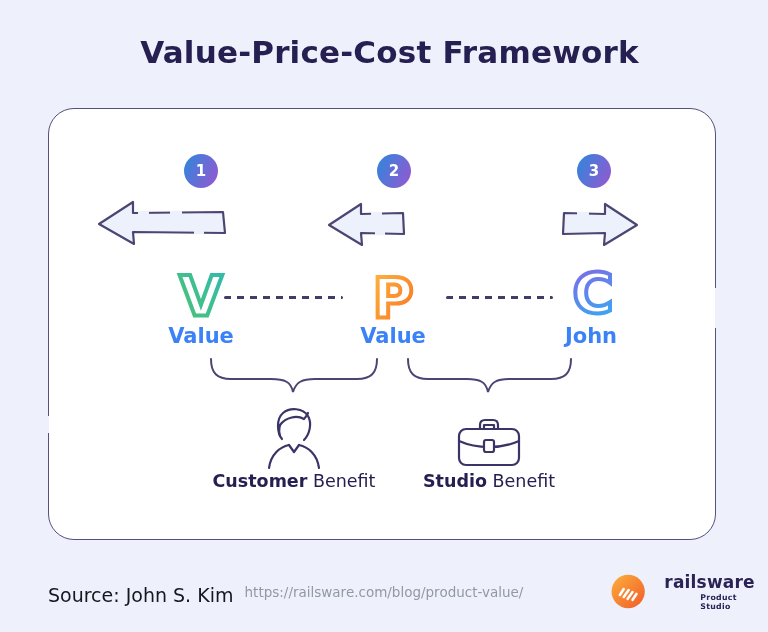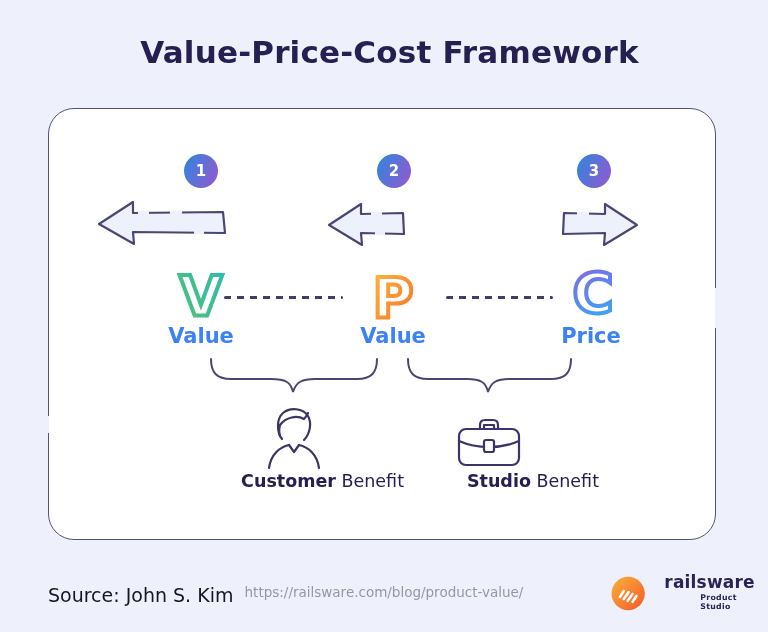--- a/index.html
+++ b/index.html
@@ -54,36 +54,36 @@
   .term1 { left:82px; }
   .term2 { left:274px; }
   .term3 { left:472px; }
 
   .brace1 { left:160px; top:248px; }
   .brace2 { left:357px; top:248px; }
 
   .person-wrap   { left:215px; top:295px; }
   .briefcase-wrap{ left:408px; top:308px; }
 
-  .benefit { width:220px; text-align:right; top:362px; font-size:17.5px; color:#262052; }
+  .benefit { width:220px; text-align:center; top:362px; font-size:17.5px; color:#262052; }
   .benefit b { font-weight:700; }
   .benefit1 { left:135px; }
   .benefit2 { left:330px; }
 
   .source {
     position:absolute; left:48px; top:584px;
     font-size:19px; color:#16161f;
   }
   .url {
     position:absolute; left:184px; top:584px; width:400px; text-align:center;
     font-size:13.5px; color:#9298a6; text-decoration:none;
   }
   .logo {
     position:absolute; left:611px; top:574px;
-    display:flex; align-items:flex-end;gap:10px;
+    display:flex; align-items:flex-start;gap:10px;
   }
   .logo-text { margin-left:9px; }
   .brand { font-size:17px; font-weight:700; color:#2b2355; line-height:17px; letter-spacing:.2px; }
   .tagline { font-size:7.8px; font-weight:600; color:#2b2355; letter-spacing:.3px; margin-top:2px;padding-left:36px; }
   svg { display:block; }
 </style>
 </head>
 <body>
 
 <svg width="0" height="0" style="position:absolute" aria-hidden="true">
@@ -149,21 +149,21 @@
     </svg>
     <svg class="abs letter letterC" viewBox="0 0 70 64">
       <text x="35" y="53" text-anchor="middle" font-family="DejaVu Sans, sans-serif" font-size="56" font-weight="700" fill="none" stroke="url(#gradC)" stroke-width="4">C</text>
     </svg>
 
     <div class="abs dash dash1"></div>
     <div class="abs dash dash2"></div>
 
     <div class="abs term term1">Value</div>
     <div class="abs term term2">Value</div>
-    <div class="abs term term3">Price</div>
+    <div class="abs term term3">John</div>
 
     <svg class="abs brace1" width="170" height="38" viewBox="0 0 170 38">
       <path d="M2 2 C2 16 8 22 22 22 L62 22 C76 22 82 25 84 35 C87 25 93 22 106 22 L148 22 C162 22 168 16 168 2" fill="none" stroke="#4b4573" stroke-width="2" stroke-linecap="round"></path>
     </svg>
     <svg class="abs brace2" width="167" height="38" viewBox="0 0 167 38">
       <path d="M2 2 C2 16 8 22 22 22 L61 22 C74 22 80 25 82 35 C85 25 91 22 103 22 L145 22 C159 22 165 16 165 2" fill="none" stroke="#4b4573" stroke-width="2" stroke-linecap="round"></path>
     </svg>
 
     <svg class="abs person-wrap" width="60" height="66" viewBox="0 0 60 66">
       <g fill="none" stroke="#3a3566" stroke-width="2.2" stroke-linecap="round" stroke-linejoin="round">

